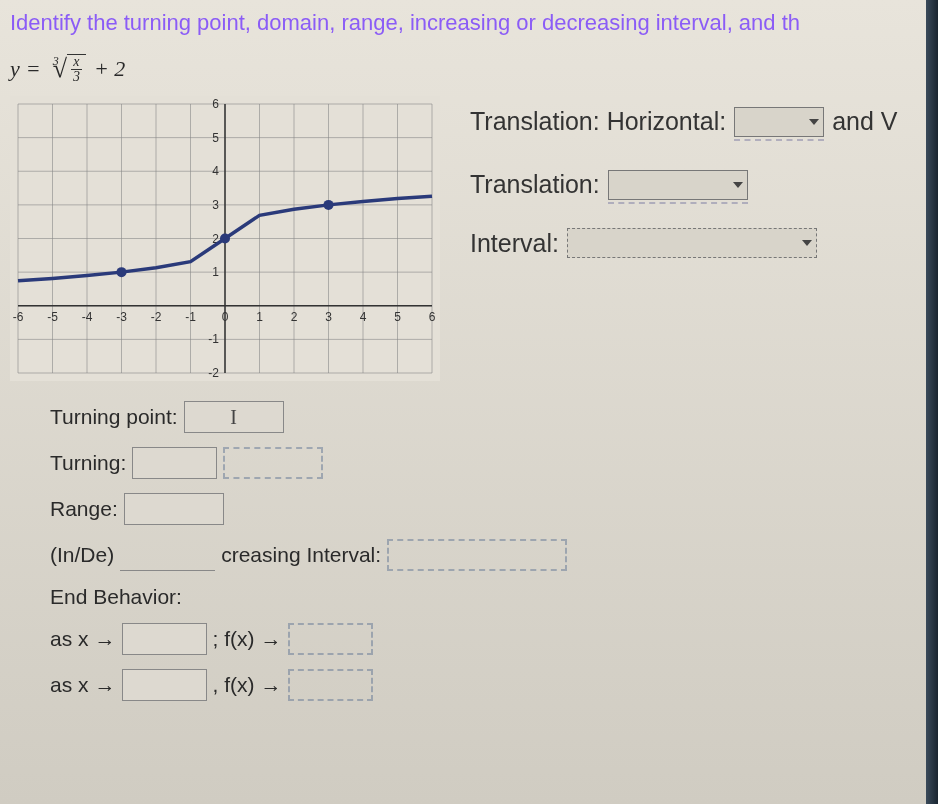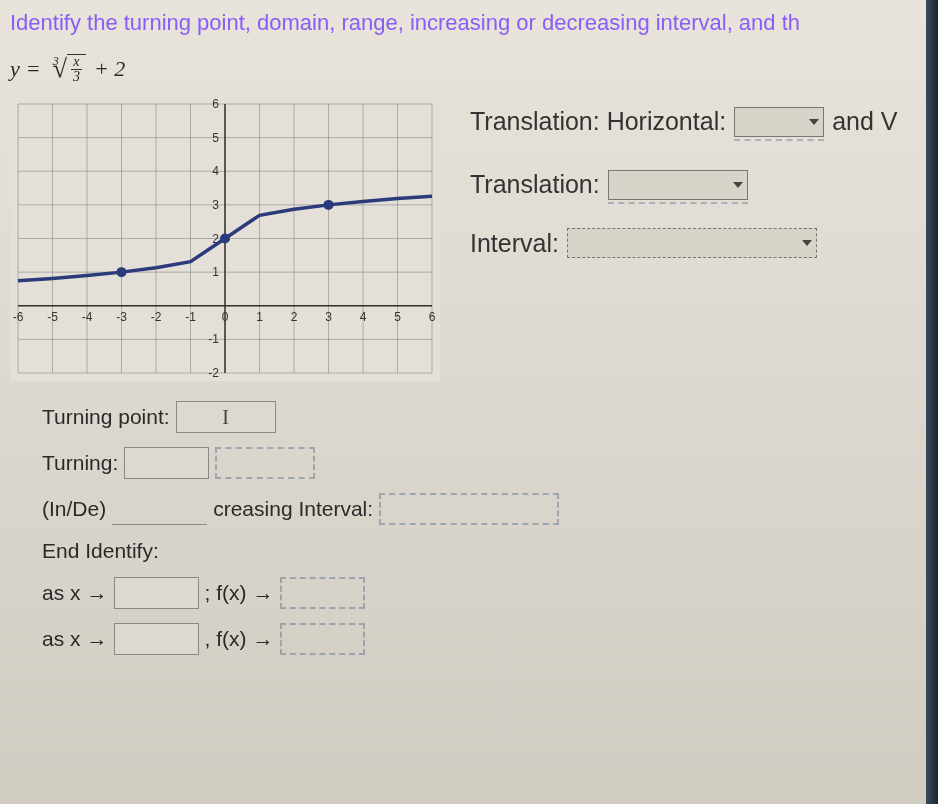--- a/index.html
+++ b/index.html
@@ -81,21 +81,21 @@
       width: 0; height: 0;
       border-left: 5px solid transparent;
       border-right: 5px solid transparent;
       border-top: 6px solid #444;
     }
     .dashed-underline {
       border-bottom: 2px dashed rgba(100,100,150,0.4);
       padding-bottom: 2px;
       display: inline-block;
     }
-    .bottom-section { margin-top: 20px; margin-left: 32px; font-size: 21px; }
+    .bottom-section { margin-top: 20px; margin-left: 40px; font-size: 21px; }
     .field-row { display: flex; align-items: center; gap: 6px; margin-bottom: 14px; }
     .input-box {
       border: 1px solid #888;
       background: #ddd9d0;
       height: 32px;
       min-width: 100px;
       display: inline-flex;
       align-items: center;
       justify-content: center;
       color: #444;
@@ -220,27 +220,31 @@
     <span class="input-box">
         <span class="cursor-i">I</span>
       </span>
   </div>
   <div class="field-row">
     <span>Turning:</span>
     <span class="input-box narrow"></span>
     <span class="input-box dashed" style="min-width:100px;"></span>
   </div>
   <div class="field-row">
+    <span>Range:</span>
+    <span class="input-box"></span>
+  </div>
+  <div class="field-row">
     <span>(In/De)</span>
       <span class="input-box narrow dashed" style="border-bottom:1px solid #888; border-left:none; border-right:none; border-top:none; min-width:95px;"></span>
       <span>creasing Interval:</span>
     <span class="input-box dashed" style="min-width:180px;"></span>
   </div>
   <div class="field-row">
-    <span>End Identify:</span>
+    <span>End Behavior:</span>
   </div>
   <div class="field-row">
     <span>as x</span>
     <span class="arrow">→</span>
     <span class="input-box narrow"></span>
     <span>; f(x)</span>
     <span class="arrow">→</span>
     <span class="input-box narrow dashed"></span>
   </div>
   <div class="field-row">

